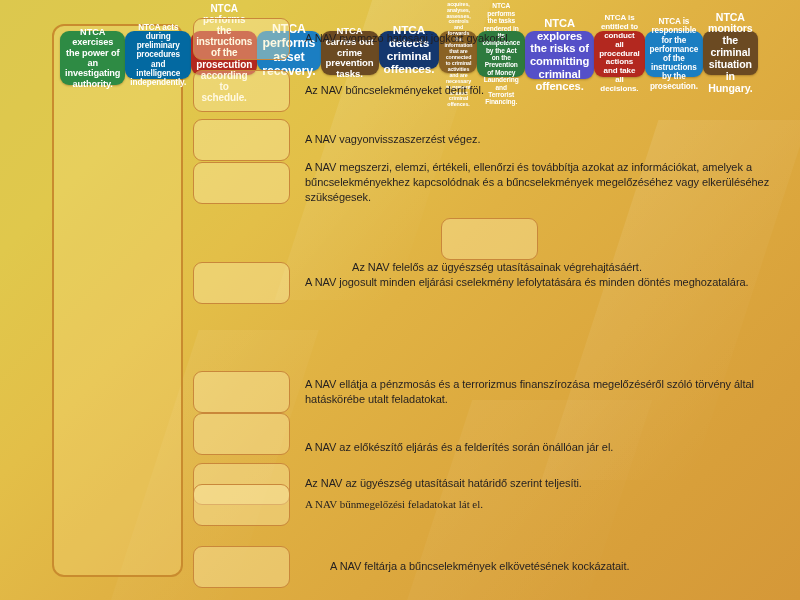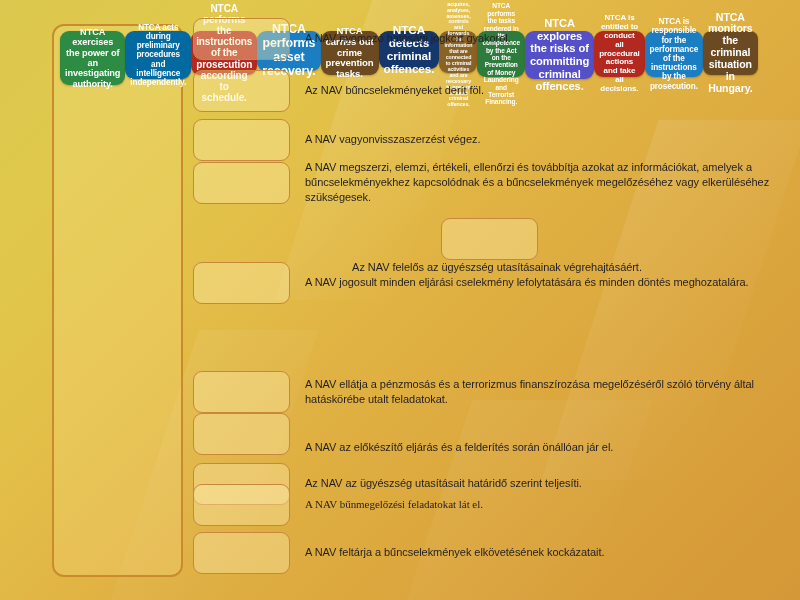--- a/index.html
+++ b/index.html
@@ -169,19 +169,19 @@
         <div class="prompt">A NAV az előkészítő eljárás és a felderítés során önállóan jár el.</div>
       </div>
       <div class="row" style="top: 439px;">
         <div class="dropzone"></div>
         <div class="prompt">Az NAV az ügyészség utasításait határidő szerint teljesíti.</div>
       </div>
       <div class="row" style="top: 460px; font-family: Liberation Serif, serif;">
         <div class="dropzone"></div>
         <div class="prompt">A NAV bűnmegelőzési feladatokat lát el.</div>
       </div>
-      <div class="row" style="top: 508px;">
+      <div class="row" style="top: 522px; gap: 25px;">
         <div class="dropzone"></div>
         <div class="prompt">A NAV feltárja a bűncselekmények elkövetésének kockázatait.</div>
       </div>
     </div>
 
 </div>
 
 </body></html>

